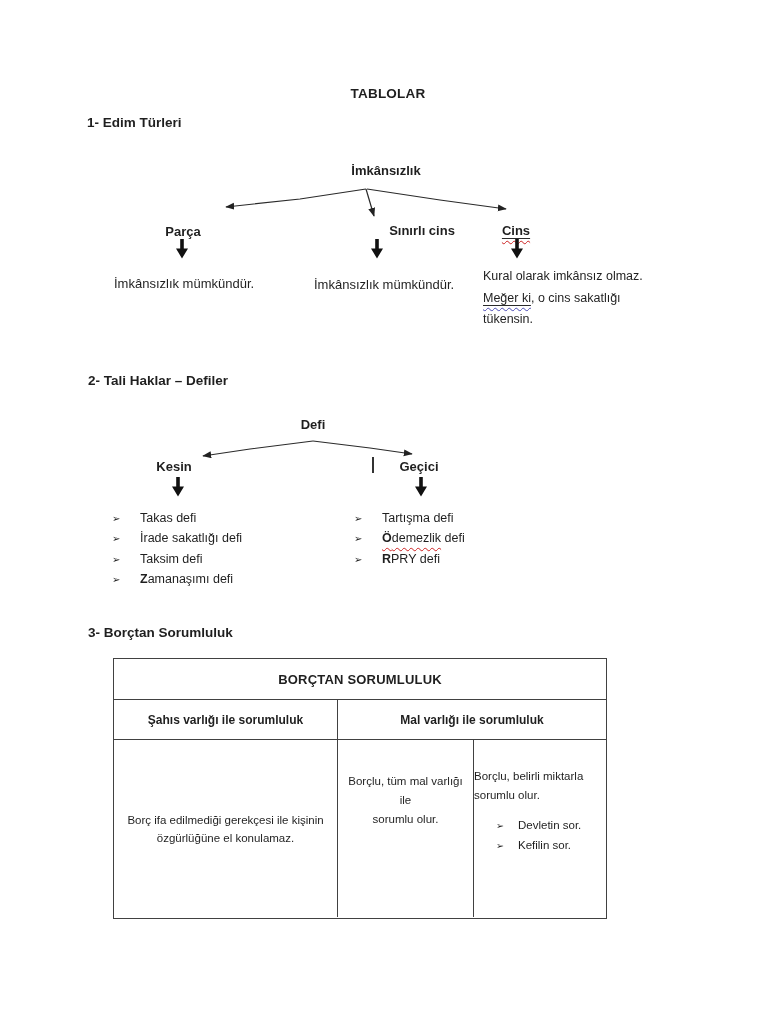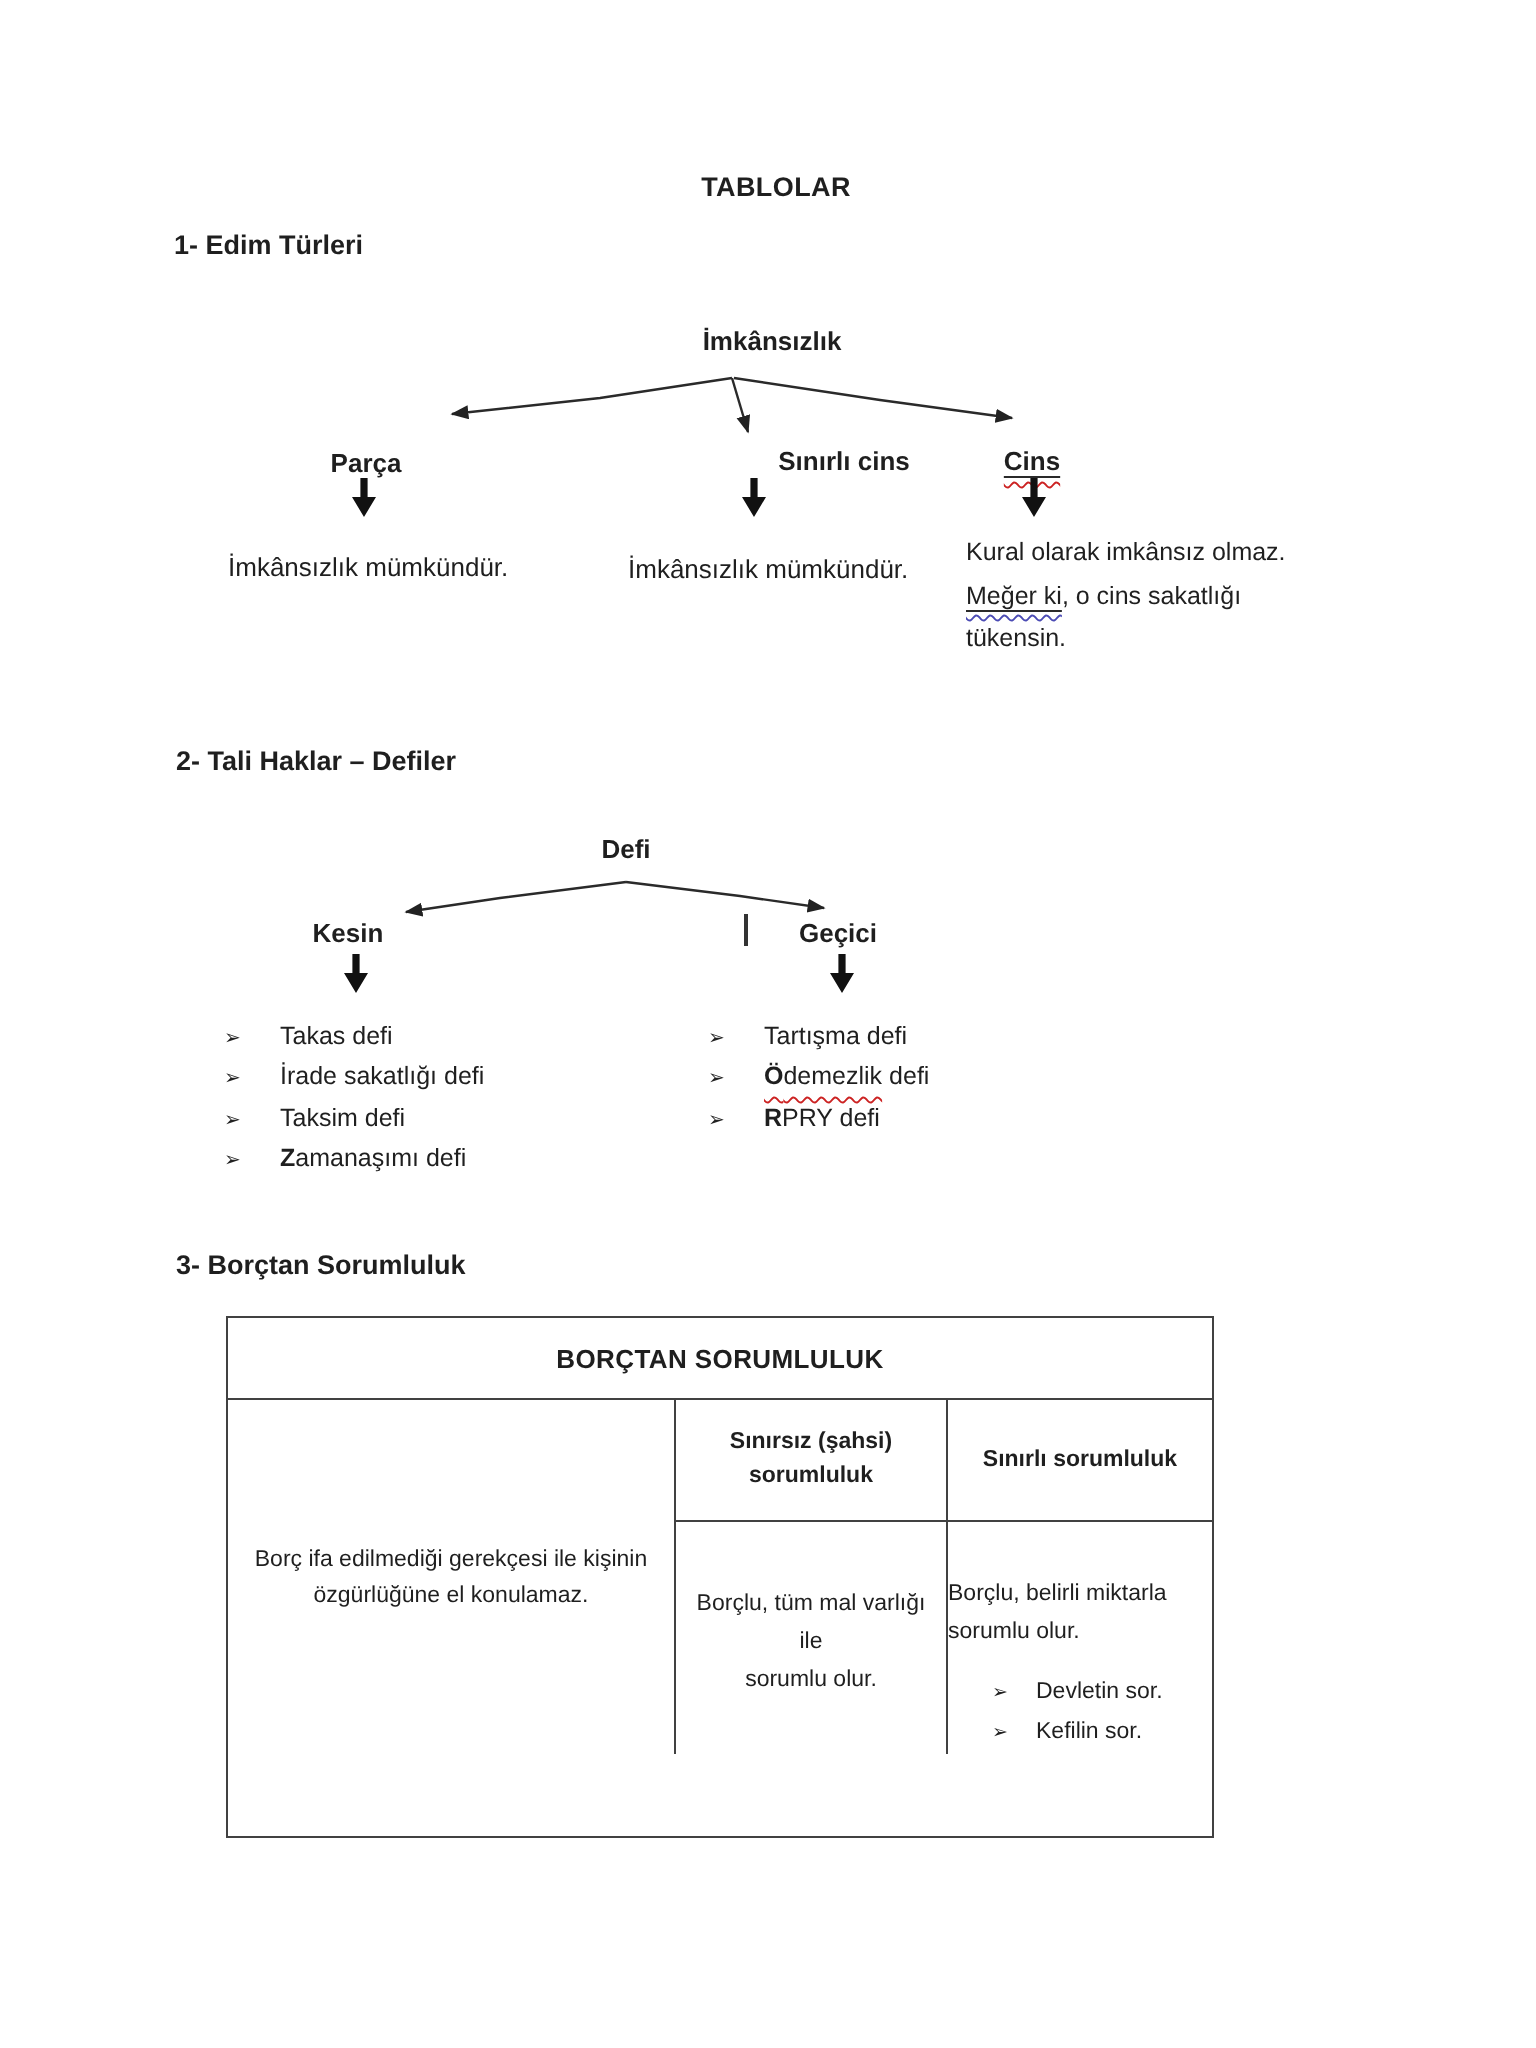--- a/index.html
+++ b/index.html
@@ -160,29 +160,28 @@
     <div class="li">
       <span class="blt">➢</span>
       <span class="txt"><b>R</b><span class="wavy-red"></span><span>PRY defi</span></span>
     </div>
   </div>
 
   <div class="abs h" style="left:88px;top:625px;">3- Borçtan Sorumluluk</div>
 
   <div class="tbl">
     <div class="tr1">BORÇTAN SORUMLULUK</div>
+    <div class="tr2">
+      <div class="c1h">Şahıs varlığı ile sorumluluk</div>
+      <div class="c2h">Mal varlığı ile sorumluluk</div>
+    </div>
     <div class="r3">
       <div class="c1b">Borç ifa edilmediği gerekçesi ile kişinin
 özgürlüğüne el konulamaz.</div>
       <div class="right-half">
-        <div class="heads">
-          <div class="s1h">Sınırsız (şahsi)
-sorumluluk</div>
-          <div class="s2h">Sınırlı sorumluluk</div>
-        </div>
         <div class="bodies">
           <div class="s1b">Borçlu, tüm mal varlığı ile
 sorumlu olur.</div>
           <div class="s2b">
             <div class="cell-txt">Borçlu, belirli miktarla
 sorumlu olur.</div>
             <div class="tbl-list">
               <div class="li">
                 <span class="blt">➢</span>
                 <span class="txt">Devletin sor.</span>

